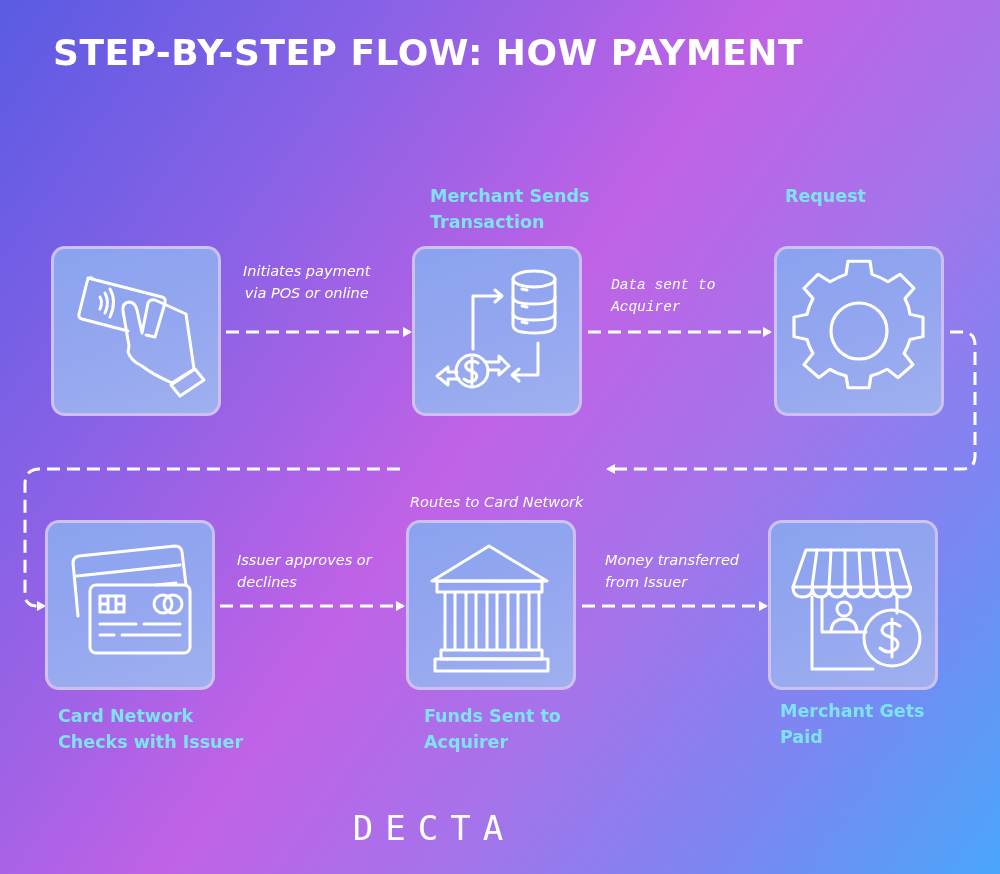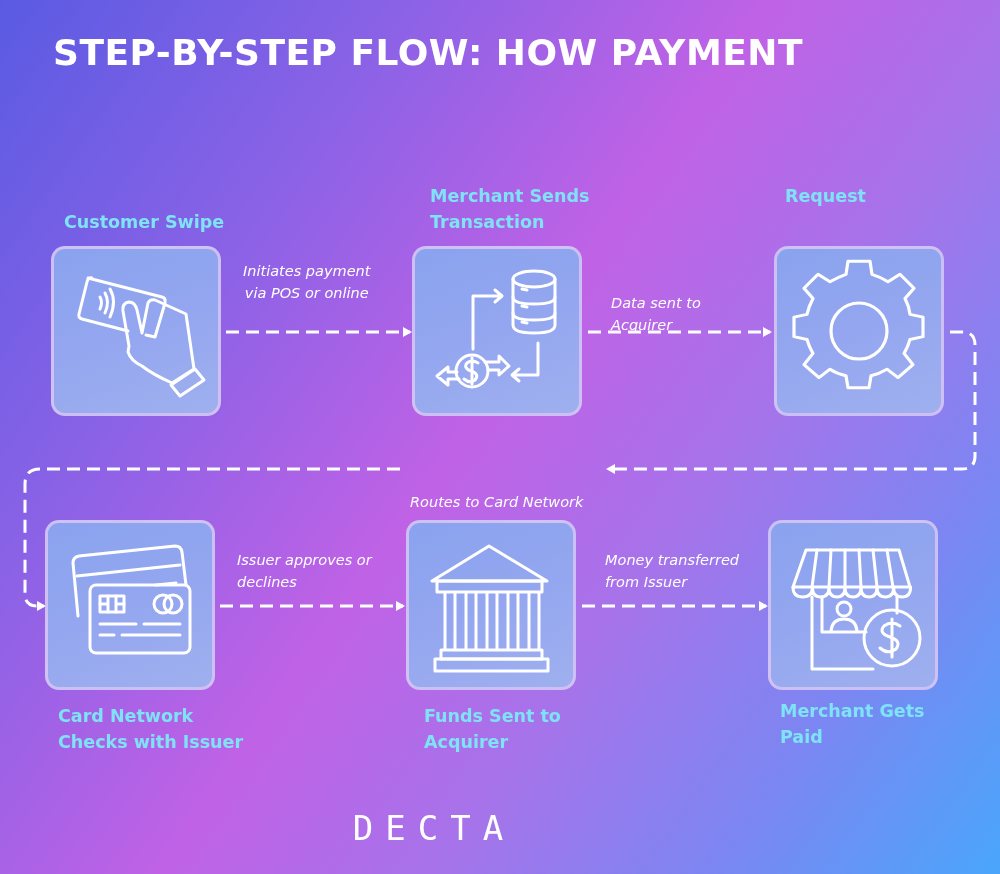--- a/index.html
+++ b/index.html
@@ -36,23 +36,20 @@
     <g fill="none" stroke="#fff" stroke-width="3" stroke-dasharray="13,7">
       <path d="M226,332 L410,332" marker-end="url(#ah)"></path>
       <path d="M588,332 L770,332" marker-end="url(#ah)"></path>
       <path d="M950,332 L962,332 Q975,332 975,345 L975,456 Q975,469 962,469 L608,469" marker-end="url(#ah)"></path>
       <path d="M400,469 L40,469 Q25,469 25,484 L25,594 Q25,606 37,606 L44,606" marker-end="url(#ah)"></path>
       <path d="M220,606 L403,606" marker-end="url(#ah)"></path>
       <path d="M582,606 L766,606" marker-end="url(#ah)"></path>
     </g>
   </svg>
 
-  <div class="step-label" style="left:64px;top:209px;">
-    <div>Customer Swipe</div>
-  </div>
   <div class="box" style="left:51px;top:246px;">
     <svg viewBox="0 0 164 164" fill="none" stroke="#fff" stroke-width="3" stroke-linejoin="round" stroke-linecap="round">
       <path d="M34,29 L108,48 Q112,49 111,54 L101,88 L92,86 M74,82 L28,70 Q24,69 25,65 L33,33 Q34,28 38,29"></path>
       <path d="M46,48 q3,5 0,12 M51,44 q5,9 0,20 M56,40 q7,12 0,28"></path>
       <path d="M75,97 L69,62 Q68,54 75,53 Q81,53 83,61 L88,84 L94,54 Q96,50 101,51 L132,65 L140,120 L118,134 Q98,125 88,117 Q77,112 74,103 Z"></path>
       <path d="M117,136 L141,120 L150,131 L126,147 Z"></path>
     </svg>
   </div>
 
   <div class="edge-label" style="left:243px;top:260px;text-align:center;">
@@ -72,21 +69,21 @@
       <path d="M107,40 l5,1 M107,57 l5,1 M107,73 l5,1"></path>
       <path d="M58,100 L58,47 L86,47 M80,41 L87,47 L80,53"></path>
       <path d="M123,94 L123,126 L98,126 M104,120 L97,126 L104,132"></path>
       <circle cx="57" cy="122" r="16"></circle>
       <path d="M63,114 q-6,-4 -11,0 q-4,5 4,8 q9,3 4,9 q-5,4 -11,-1 M57,109 L57,135"></path>
       <path d="M70,113 L84,113 L84,107 L94,117 L84,126 L84,121 L73,121"></path>
       <path d="M44,130 L33,130 L33,136 L22,127 L33,118 L33,123 L42,123"></path>
     </svg>
   </div>
 
-  <div class="edge-label" style="left:611px;top:292px;">
+  <div class="edge-label" style="left:611px;top:274px;font-family:Liberation Mono, monospace;">
     <div>Data sent to</div>
     <div>Acquirer</div>
   </div>
 
   <div class="step-label" style="left:785px;top:183px;">
     <div>Request</div>
   </div>
   <div class="box" style="left:774px;top:246px;">
     <svg viewBox="0 0 164 164" fill="none" stroke="#fff" stroke-width="3.2" stroke-linejoin="round">
       <path d="M71,24 L93,24 L95,38 Q104,41 111,46 L123,38 L137,53 L128,64 Q132,72 133,81 L146,84 L146,105 L133,108 Q131,116 127,123 L136,135 L121,149 L110,140 Q102,145 94,147 L92,160 L71,160 L69,147 Q60,145 53,140 L42,149 L27,135 L36,123 Q32,116 30,108 L17,105 L17,84 L30,81 Q32,72 36,64 L27,53 L41,38 L53,46 Q61,41 69,38 Z" transform="translate(0,-10) scale(1,0.93)"></path>

